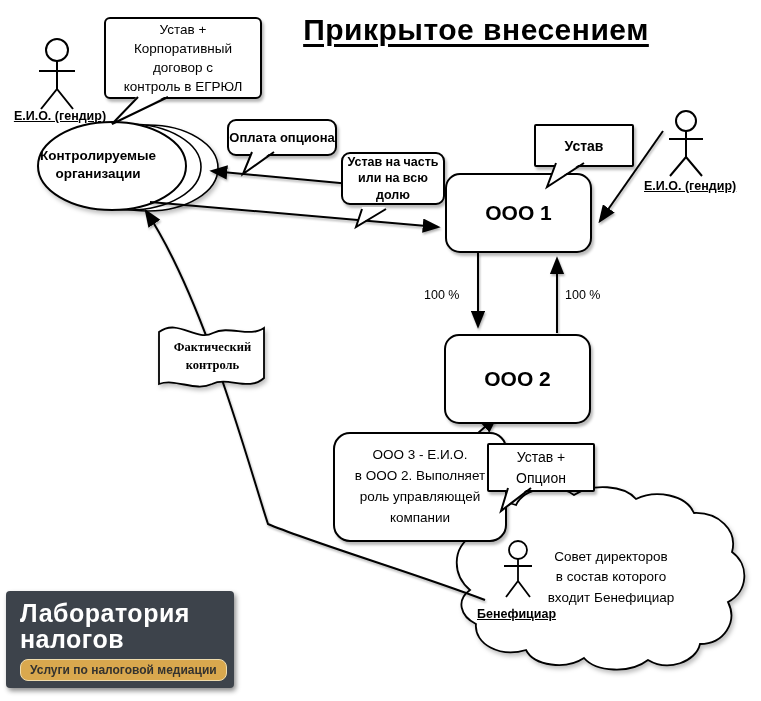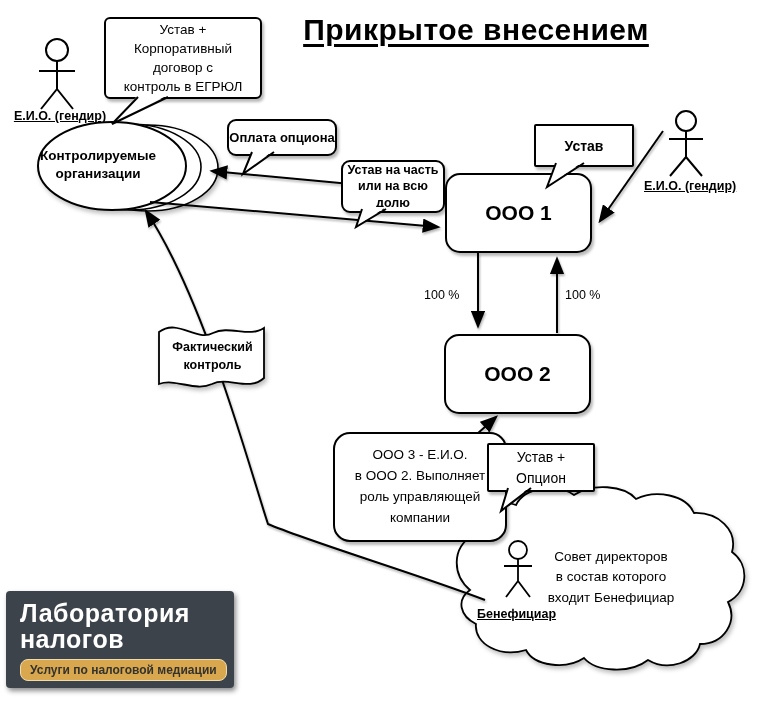--- a/index.html
+++ b/index.html
@@ -111,38 +111,38 @@
 
   <div class="abs lbl" style="left:8px;top:109px;width:104px;text-align:center;">Е.И.О. (гендир)</div>
 
   <div class="abs shapetext" style="left:38px;top:147px;width:120px;font-weight:bold;font-size:13.5px;line-height:1.35;">
     <div>Контролируемые</div>
     <div>организации</div>
   </div>
 
   <div class="abs bubble" style="left:227px;top:119px;width:110px;height:37px;border-radius:9px;font-weight:bold;font-size:13px;">Оплата опциона</div>
 
-  <div class="abs bubble" style="left:341px;top:160px;width:104px;height:53px;border-radius:9px;font-weight:bold;font-size:12.5px;line-height:1.3;">
+  <div class="abs bubble" style="left:341px;top:152px;width:104px;height:53px;border-radius:9px;font-weight:bold;font-size:12.5px;line-height:1.3;">
     <div>Устав на часть</div>
     <div>или на всю</div>
     <div>долю</div>
   </div>
 
   <div class="abs node" style="left:445px;top:173px;width:147px;height:80px;">ООО 1</div>
 
   <div class="abs bubble" style="left:534px;top:124px;width:100px;height:43px;border-radius:2px;font-weight:bold;font-size:14px;">Устав</div>
 
   <div class="abs lbl" style="left:644px;top:179px;width:100px;">Е.И.О. (гендир)</div>
 
   <div class="abs plain" style="left:424px;top:288px;">100 %</div>
   <div class="abs plain" style="left:565px;top:288px;">100 %</div>
 
-  <div class="abs node" style="left:444px;top:334px;width:147px;height:80px;">ООО 2</div>
+  <div class="abs node" style="left:444px;top:334px;width:147px;height:90px;">ООО 2</div>
 
-  <div class="abs shapetext" style="left:166px;top:338px;width:93px;font-weight:bold;font-size:12.5px;line-height:1.45;">
+  <div class="abs shapetext" style="left:166px;top:338px;width:93px;font-weight:bold;font-size:12.5px;line-height:1.45;font-family:Liberation Serif, serif;">
     <div>Фактический</div>
     <div>контроль</div>
   </div>
 
   <div class="abs bubble" style="left:333px;top:432px;width:174px;height:110px;border-radius:17px;font-size:13.5px;line-height:1.55;">
     <div>ООО 3 - Е.И.О.</div>
     <div>в ООО 2. Выполняет</div>
     <div>роль управляющей</div>
     <div>компании</div>
   </div>

